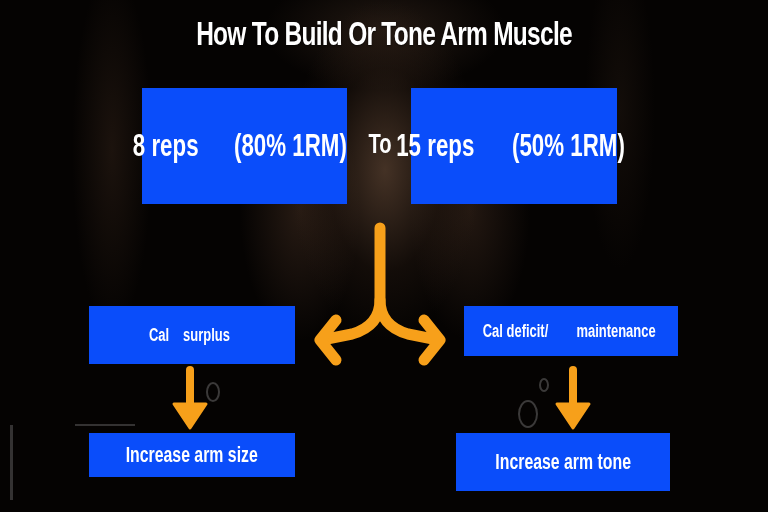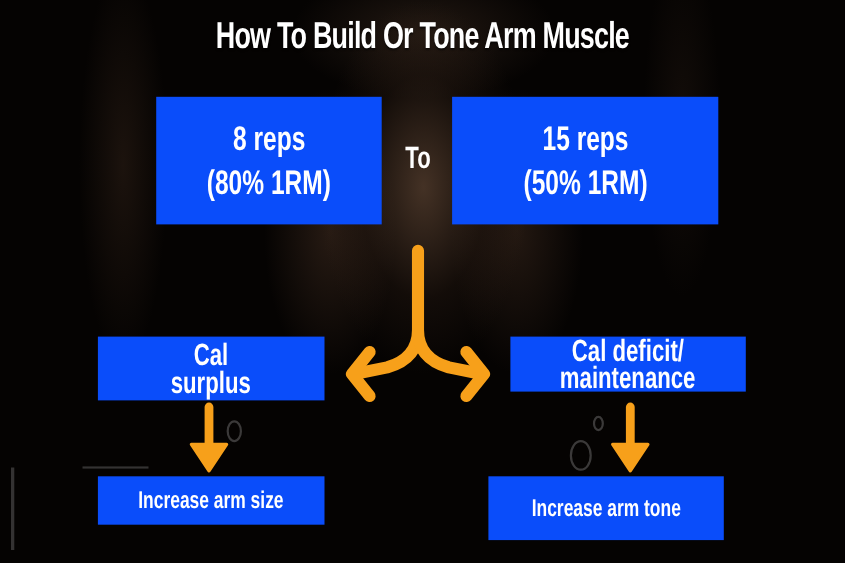--- a/index.html
+++ b/index.html
@@ -26,29 +26,29 @@
     .title {
       position: absolute; left: 0; width: 768px; top: 14px;
       text-align: center; color: #ffffff;
       font-family: "Liberation Sans", sans-serif;
       font-weight: bold; font-size: 34px; letter-spacing: -1px;
       transform: scaleX(0.72); transform-origin: center;
       text-shadow: 0 1px 2px rgba(0,0,0,0.6);
     }
     .box {
       position: absolute; background: #0a4dfa;
-      color: #ffffff; display: flex; flex-direction: column;
+      color: #ffffff; display: flex; flex-direction: row;
       align-items: center; justify-content: center; text-align: center;
       font-weight: bold;
     }
     .box .ln {
       display: block; transform: scaleX(0.72); white-space: nowrap;
     }
     .box-top { font-size: 31px; line-height: 40px; }
-    .box-mid { font-size: 28px; line-height: 25px; }
+    .box-mid { font-size: 18px; line-height: 25px; }
     .box-bot { font-size: 22px; line-height: 26px; }
     .to-label {
       position: absolute; left: 362px; top: 128px; width: 36px;
       text-align: center; color: #ffffff; font-weight: bold; font-size: 28px;
       transform: scaleX(0.72);
     }
     svg.arrows { position: absolute; left: 0; top: 0; }
   </style>
 </head>
 <body>
@@ -60,21 +60,21 @@
 
 <div class="title">How To Build Or Tone Arm Muscle</div>
 
 <div class="box box-top" style="left:142px; top:88px; width:205px; height:116px;">
   <span class="ln">8 reps</span>
   <span class="ln">(80% 1RM)</span>
 </div>
 
 <div class="to-label">To</div>
 
-<div class="box box-top" style="left:411px; top:88px; width:242px; height:116px;">
+<div class="box box-top" style="left:411px; top:88px; width:206px; height:116px;">
   <span class="ln">15 reps</span>
   <span class="ln">(50% 1RM)</span>
 </div>
 
 <svg class="arrows" width="768" height="512" viewBox="0 0 768 512">
   <g fill="none" stroke="#f7a01a" stroke-width="11" stroke-linecap="round" stroke-linejoin="round">
     <path d="M380 228 L380 300 Q380 326 352 334 L322 340"></path>
     <path d="M380 300 Q380 326 408 334 L438 340"></path>
     <path d="M336 320 L320 340 L336 360"></path>
     <path d="M424 320 L440 340 L424 360"></path>
@@ -101,15 +101,15 @@
 
 <div class="box box-mid" style="left:464px; top:306px; width:214px; height:50px;">
   <span class="ln">Cal deficit/</span>
   <span class="ln">maintenance</span>
 </div>
 
 <div class="box box-bot" style="left:89px; top:433px; width:206px; height:44px;">
   <span class="ln">Increase arm size</span>
 </div>
 
-<div class="box box-bot" style="left:444px; top:433px; width:214px; height:58px;">
+<div class="box box-bot" style="left:456px; top:433px; width:214px; height:58px;">
   <span class="ln">Increase arm tone</span>
 </div>
 
 </body></html>

